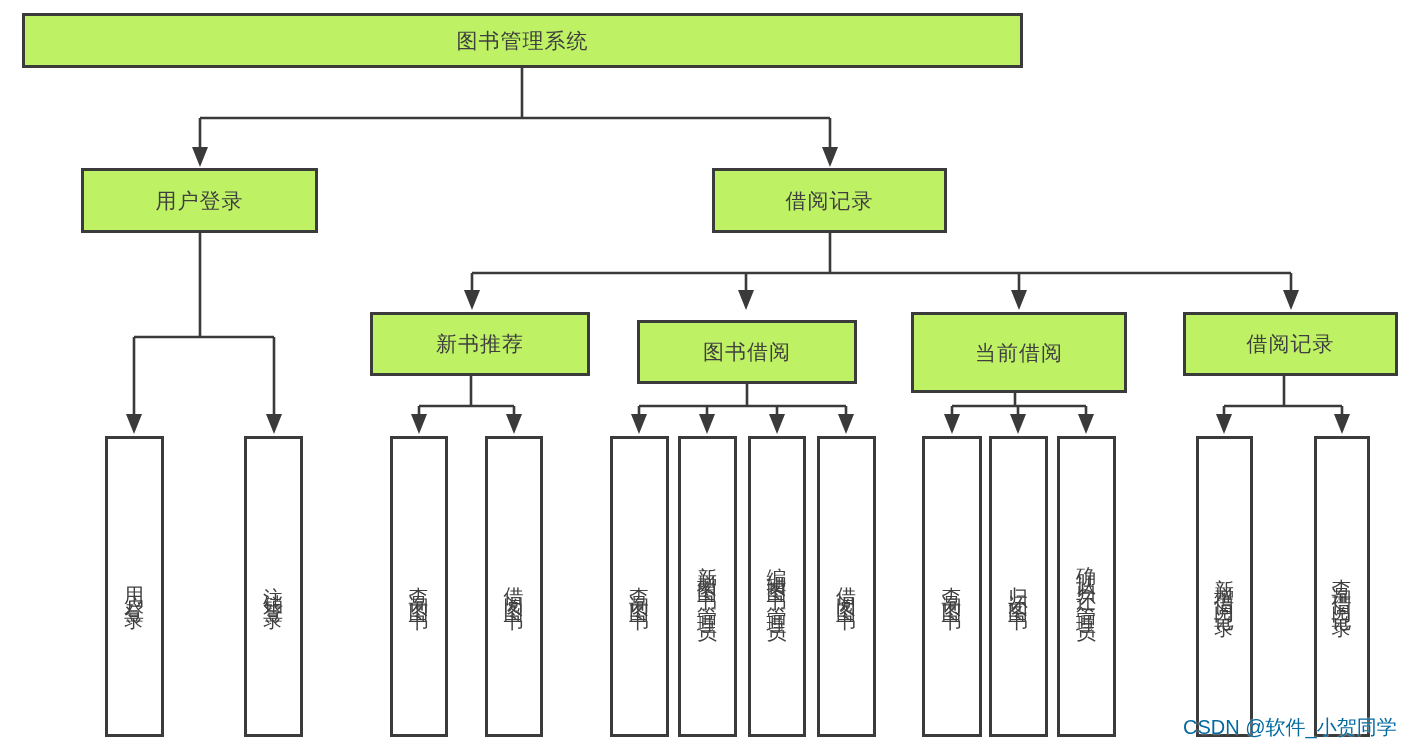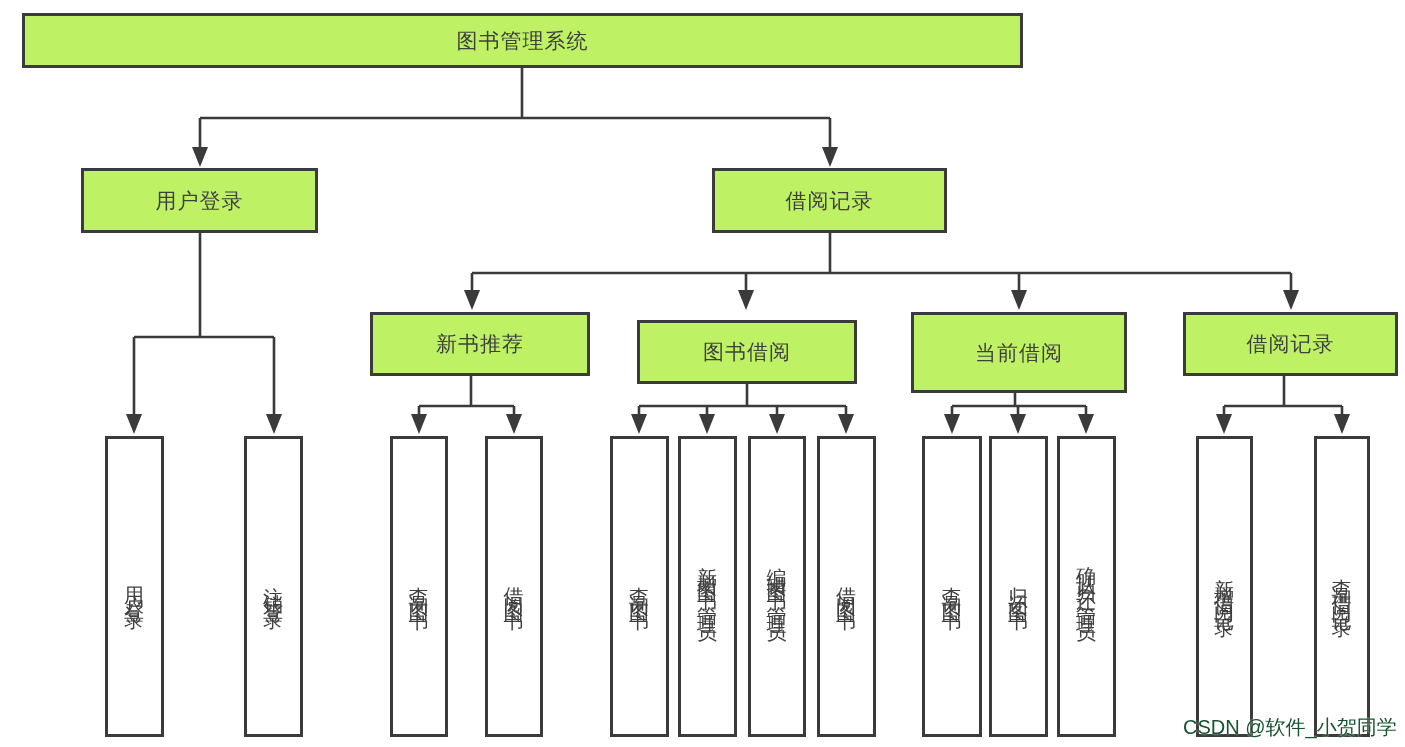--- a/index.html
+++ b/index.html
@@ -40,21 +40,21 @@
     font-size:20px;
     letter-spacing:8px;
     line-height:1;
     color:#3f3f3f;
   }
   .watermark{
     position:absolute;
     left:1183px;top:714px;
     z-index:3;
     font-size:20px;
-    color:#14532d;
+    color:#0369a1;
     text-shadow:0 0 2px #ffffff;
     white-space:nowrap;
   }
 </style>
 </head>
 <body>
 
 <div id="canvas">
 
   <svg id="wires" width="1405" height="747" viewBox="0 0 1405 747">

